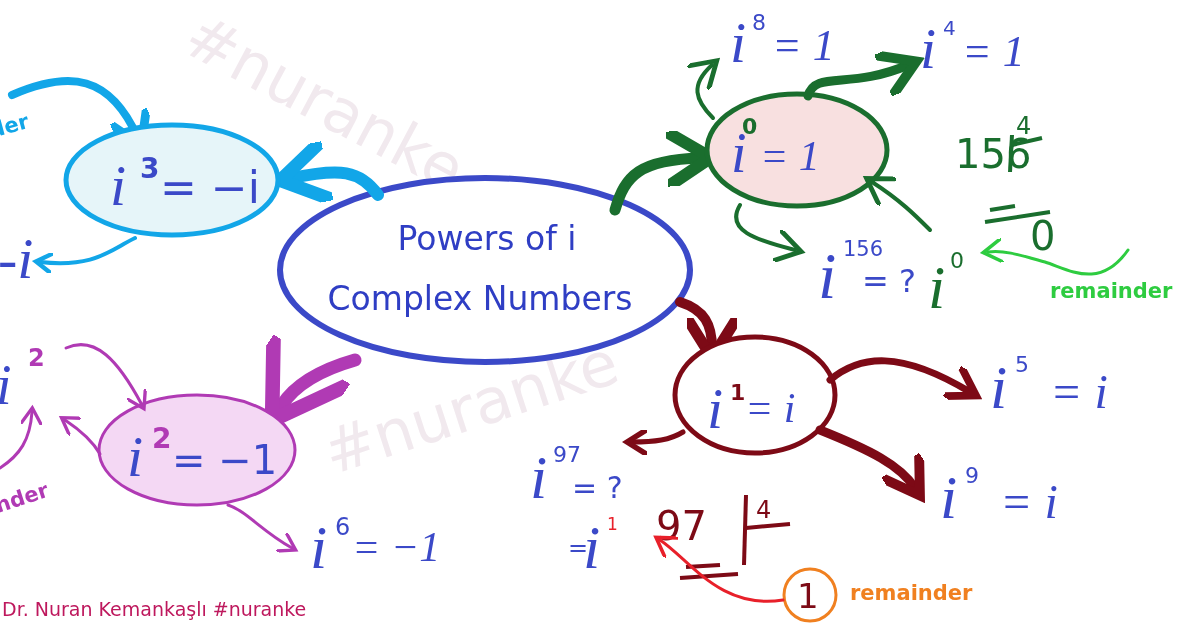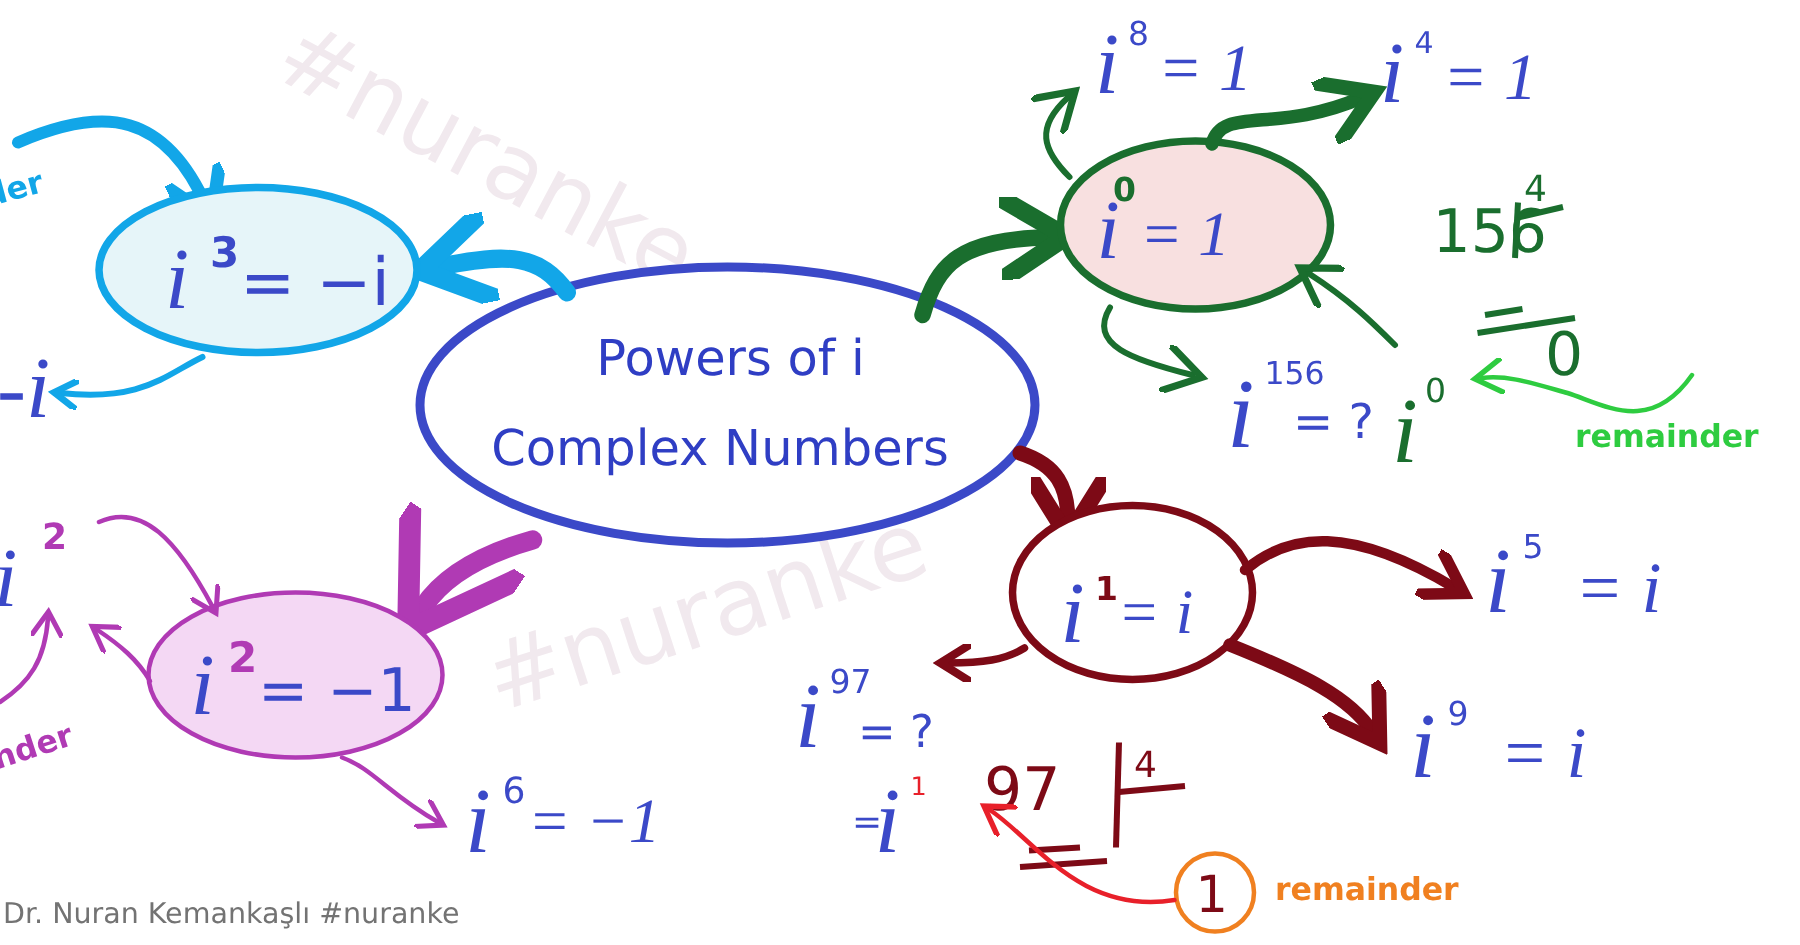--- a/index.html
+++ b/index.html
@@ -5,21 +5,21 @@
   html, body { margin:0; padding:0; background:#ffffff; }
   body { width:1200px; height:630px; position:relative; overflow:hidden;
          font-family:"Liberation Sans", sans-serif; }
   svg.canvas { position:absolute; left:0; top:0; width:1200px; height:630px; }
   .math { font-family:"Liberation Serif", serif; font-style:italic; fill:#3b49c8; }
   .mathup { font-family:"DejaVu Sans", sans-serif; fill:#3b49c8; }
   .sup { font-family:"DejaVu Sans", sans-serif; }
   .title { font-family:"DejaVu Sans", sans-serif; fill:#2f3ec4; font-size:33px; }
   .hand { font-family:"DejaVu Sans", sans-serif; font-weight:bold; }
   .wm { font-family:"DejaVu Sans", sans-serif; font-size:62px; fill:#f1e9ee; }
-  .footer { position:absolute; left:2px; top:598px; font-size:19px; color:#737373;
+  .footer { position:absolute; left:2px; top:598px; font-size:19px; color:#be185d;
             font-family:"DejaVu Sans", sans-serif; }
   .rem { font-family:"DejaVu Sans", sans-serif; font-weight:bold; font-size:21px; }
 </style>
 </head>
 <body>
 
 <svg class="canvas" viewBox="0 0 1200 630">
   <defs>
     <marker id="ah-blue" viewBox="0 0 10 10" refX="6" refY="5" markerWidth="5" markerHeight="5" orient="auto-start-reverse">
       <path d="M0,0 L8,5 L0,10" fill="none" stroke="#12a6e8" stroke-width="2.2" stroke-linecap="round"></path>

